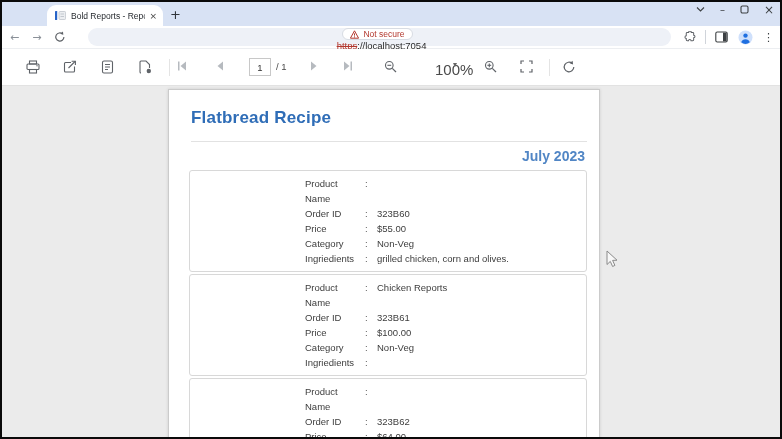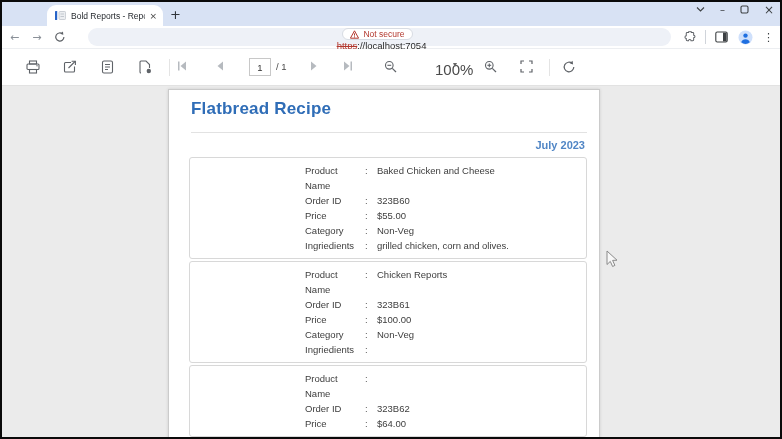--- a/index.html
+++ b/index.html
@@ -36,23 +36,23 @@
   .tbtn { position:absolute; top:11px; }
   .tb-sep { position:absolute; top:10px; width:1px; height:17px; background:#e4e4e4; }
   .pagebox { position:absolute; left:247px; top:9px; width:22px; height:18px; border:1px solid #c8c8c8; background:#fff; font-size:9.5px; color:#333; text-align:center; line-height:17px; }
   .pagetotal { position:absolute; left:274px; top:12px; font-size:9.5px; color:#4a4a4a; }
   .zoomlevel { position:absolute; left:433px; top:12px; font-size:15px; color:#4a4a4a;text-align:center; }
   .zoomcaret { position:absolute; left:451px; top:11px; font-size:8px; color:#666; font-family:"DejaVu Sans",sans-serif; }
 
   
   .content { position:relative; height:351px; background:#ebebeb; overflow:hidden; }
   .page { position:absolute; left:166px; top:3px; width:432px; height:360px; background:#fff; border:1px solid #cbcbcb; box-shadow:0 0 3px rgba(0,0,0,.12); }
-  .rpt-title { margin:9px 0 0 22px; font-size:17px; font-weight:bold; color:#2f6db7; letter-spacing:.2px; }
+  .rpt-title { margin:18px 0 0 22px; font-size:17px; font-weight:bold; color:#2f6db7; letter-spacing:.2px; }
   .rpt-hr { height:1px; background:#e2e2e2; margin:13px 12px 0 22px; }
-  .rpt-date { text-align:right; margin:6px 14px 0 0; font-size:11px; font-weight:600; color:#5186c5; }
+  .rpt-date { text-align:right; margin:6px 14px 0 0; font-size:14px; font-weight:600; color:#5186c5; }
   .cards { margin:6px 12px 0 20px; }
   .card { background:#fff; border:1px solid #d8d8d8; border-radius:3px; padding:5px 0; margin-bottom:2px; }
   .f-row { display:flex; line-height:15px; font-size:9.5px; color:#3d3d3d; }
   .f-label { margin-left:115px; width:60px; flex:none; }
   .f-colon { width:12px; flex:none; color:#555; }
   .f-value { white-space:nowrap; }
 
   svg { display:block; }
   .cursor { position:absolute; left:604px; top:248px; }
 </style>
@@ -197,21 +197,20 @@
     <div class="page">
       <div class="rpt-title">Flatbread Recipe</div>
       <div class="rpt-hr"></div>
       <div class="rpt-date">July 2023</div>
       <div class="cards">
 
         <div class="card">
           <div class="f-row">
               <span class="f-label">Product Name</span>
               <span class="f-colon">:</span>
-              <span class="f-value">Baked Chicken and Cheese</span>
             </div>
           <div class="f-row">
               <span class="f-label">Order ID</span>
               <span class="f-colon">:</span>
               <span class="f-value">323B60</span>
             </div>
           <div class="f-row">
               <span class="f-label">Price</span>
               <span class="f-colon">:</span>
               <span class="f-value">$55.00</span>

